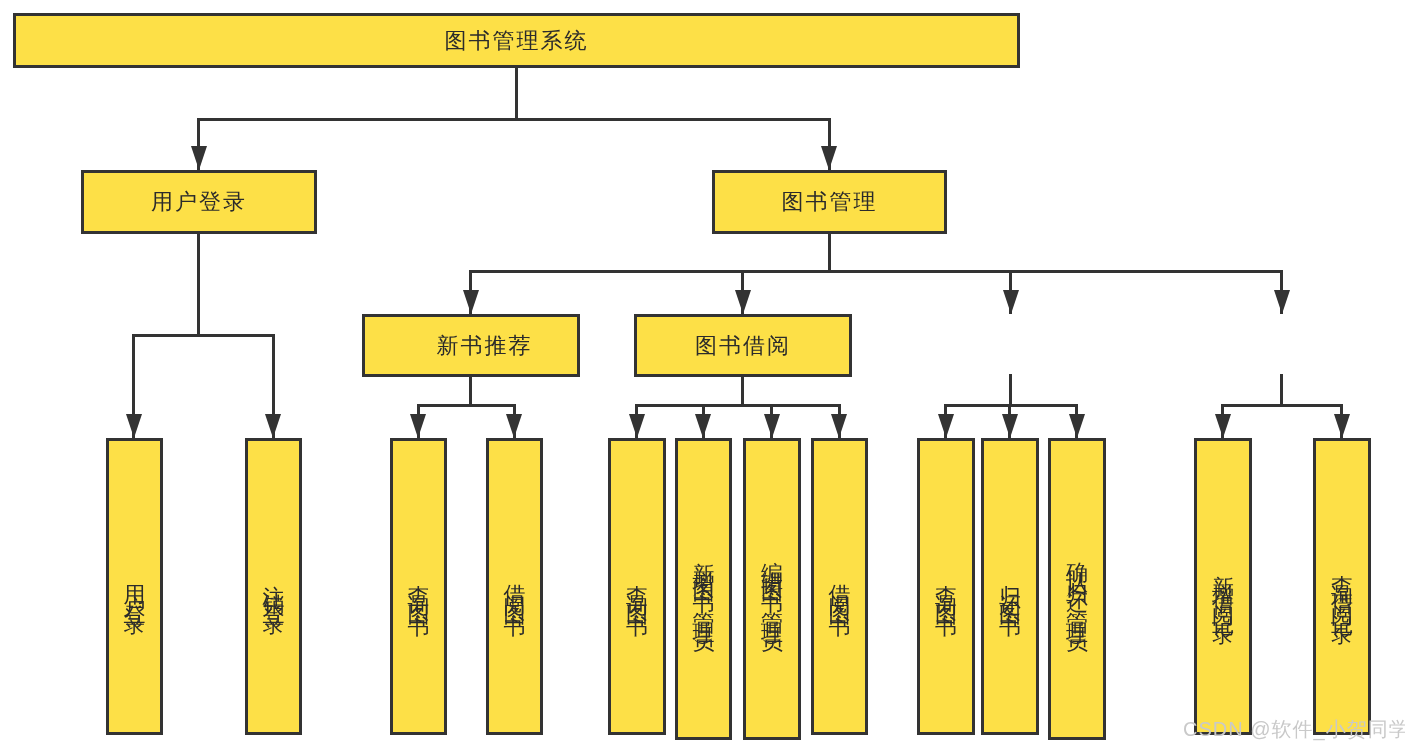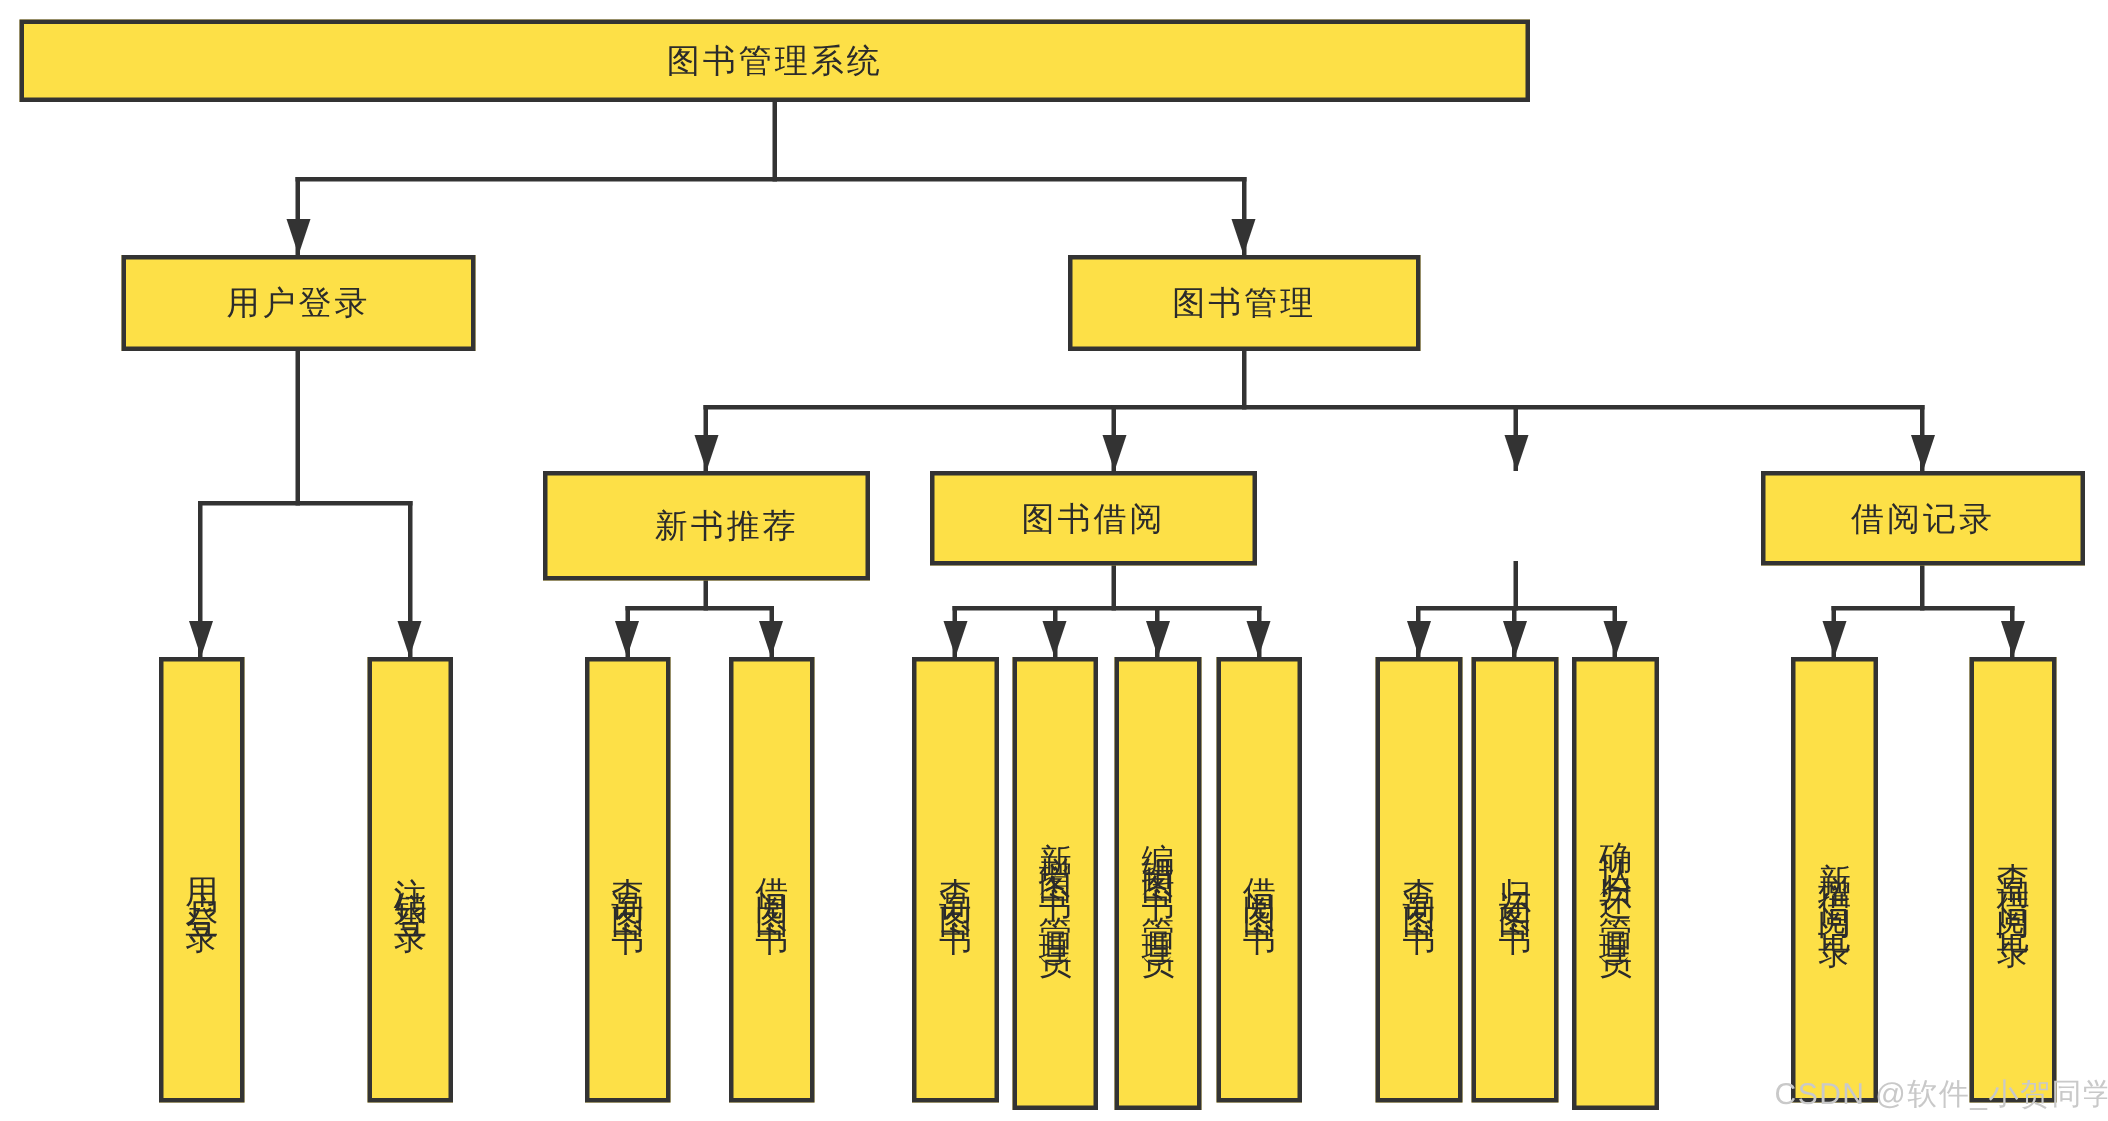--- a/index.html
+++ b/index.html
@@ -100,28 +100,25 @@
     <span class="hlabel">图书管理系统</span>
   </div>
 
   <div class="box" style="left:81px;top:170px;width:236px;height:64px;">
     <span class="hlabel">用户登录</span>
   </div>
   <div class="box" style="left:712px;top:170px;width:235px;height:64px;">
     <span class="hlabel">图书管理</span>
   </div>
 
-  <div class="box" style="left:362px;top:314px;width:218px;height:73px;padding-left:27px;">
+  <div class="box" style="left:362px;top:314px;width:218px;height:63px;padding-left:27px;">
     <span class="hlabel">新书推荐</span>
   </div>
-  <div class="box" style="left:620px;top:314px;width:218px;height:63px;font-family:Liberation Mono, monospace;">
+  <div class="box" style="left:634px;top:314px;width:218px;height:63px;font-family:Liberation Mono, monospace;">
     <span class="hlabel">图书借阅</span>
-  </div>
-  <div class="box" style="left:1174px;top:314px;width:216px;height:63px;">
-    <span class="hlabel">借阅记录</span>
   </div>
 
   <div class="box" style="left:106px;top:438px;width:57px;height:297px;">
     <span class="vlabel">用户登录</span>
   </div>
   <div class="box" style="left:245px;top:438px;width:57px;height:297px;">
     <span class="vlabel">注销登录</span>
   </div>
 
   <div class="box" style="left:390px;top:438px;width:57px;height:297px;">

